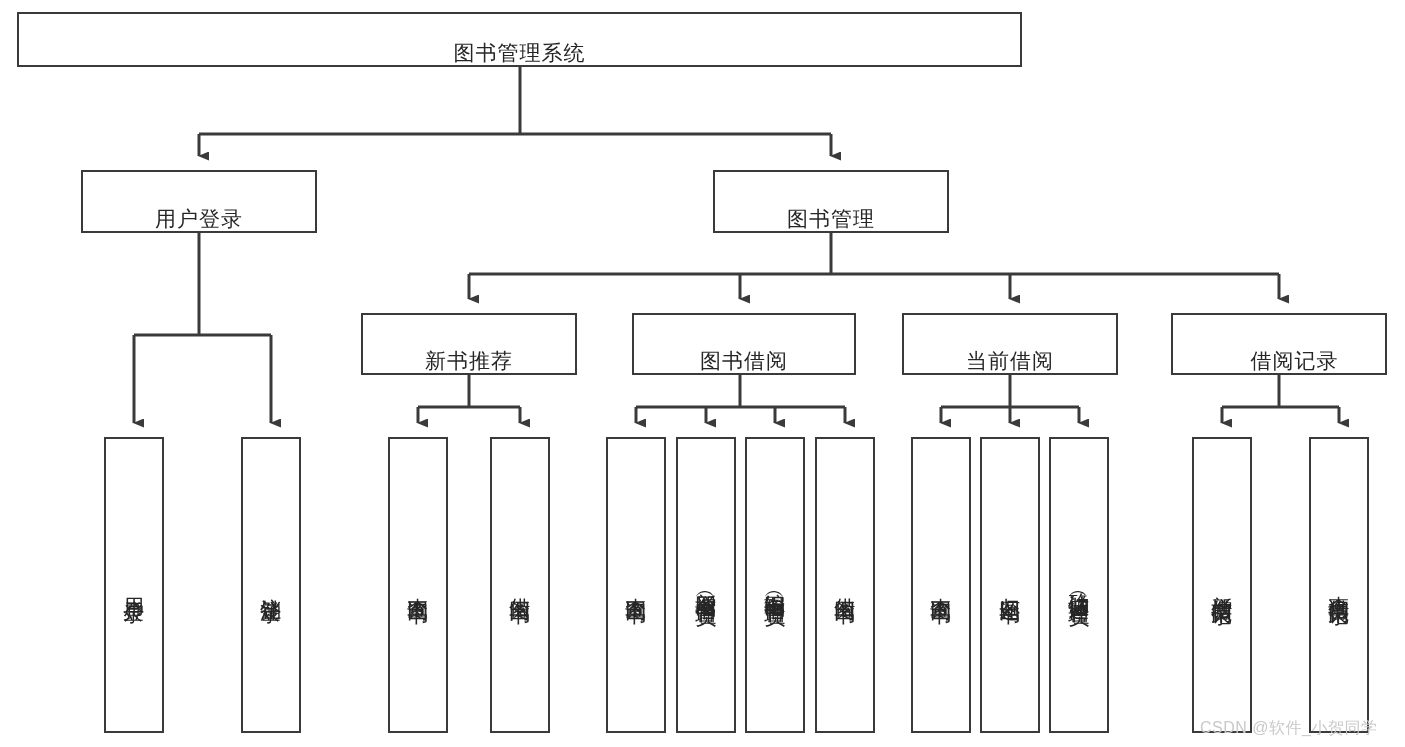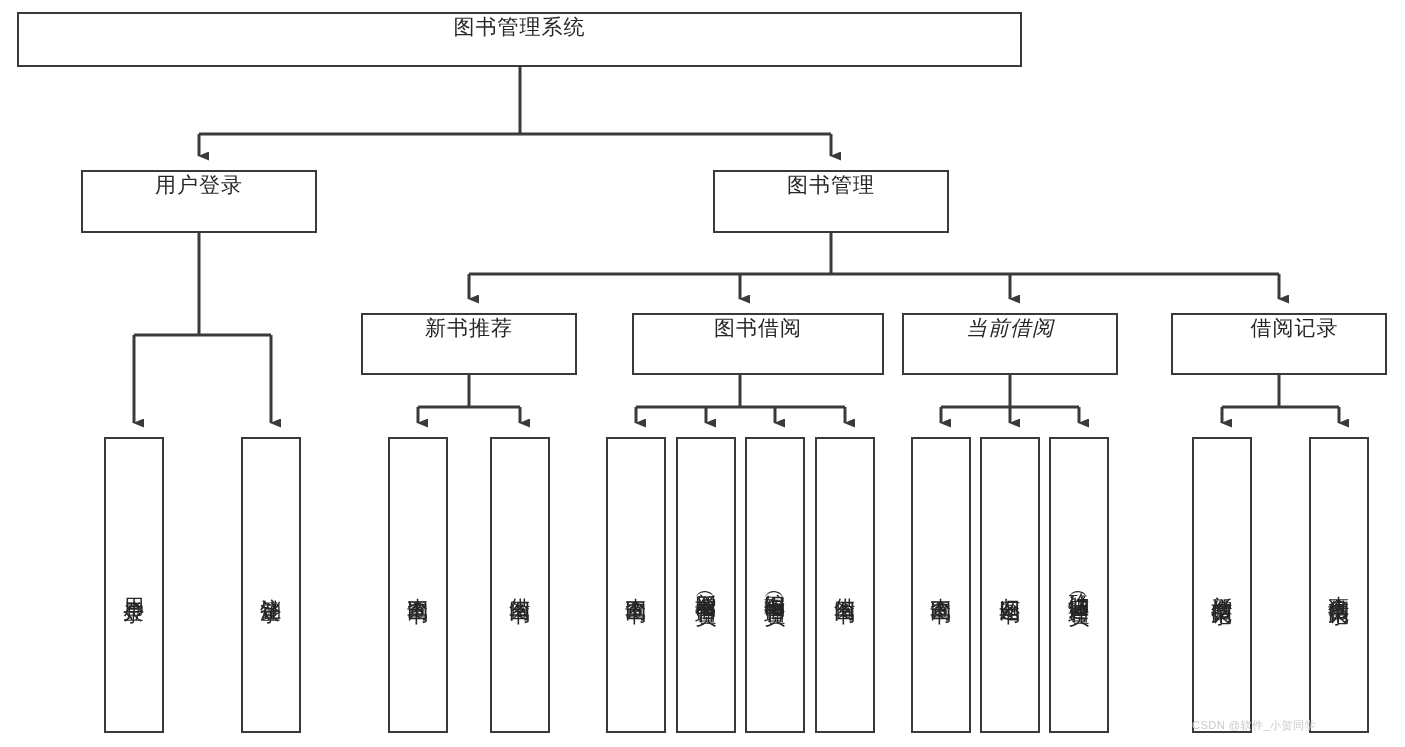--- a/index.html
+++ b/index.html
@@ -25,21 +25,21 @@
     top: 0;
     width: 1405px;
     height: 747px;
   }
   .node-box {
     position: absolute;
     box-sizing: border-box;
     background: #ffffff;
     border: 2px solid #3a3a3a;
     display: flex;
-    align-items: flex-start;
+    align-items: flex-end;
     justify-content: center;
     color: #262626;
   }
   .node-box.horizontal .node-label {
     writing-mode: horizontal-tb;
     font-size: 21px;
     line-height: 1.2;
     letter-spacing: 1px;
     white-space: nowrap;
   }
@@ -52,24 +52,25 @@
     text-orientation: upright;
     font-size: 21px;
     line-height: 1.5;
     letter-spacing: 2px;
     white-space: nowrap;
     text-align: center;
   }
   .watermark {
     position: absolute;
     color: #c9c9c9;
-    font-size: 11px;
+    font-size: 16px;
     letter-spacing: 0.5px;
     white-space: nowrap;
     user-select: none;
+    margin-left: 8px;
   }
 </style>
 </head>
 <body>
 
 <div id="diagram-root">
 
   <svg class="connector-layer" viewBox="0 0 1405 747" xmlns="http://www.w3.org/2000/svg">
     <defs>
       <marker id="arrowhead" markerWidth="9" markerHeight="11" refX="4.5" refY="10" orient="auto" markerUnits="userSpaceOnUse">
@@ -141,25 +142,25 @@
   </div>
 
   <div class="node-box horizontal" style="left:361px; top:313px; width:216px; height:62px;">
     <span class="node-label">新书推荐</span>
   </div>
 
   <div class="node-box horizontal" style="left:713px; top:170px; width:236px; height:63px;">
     <span class="node-label">图书管理</span>
   </div>
 
-  <div class="node-box horizontal" style="left:632px; top:313px; width:252px; height:62px;">
+  <div class="node-box horizontal" style="left:632px; top:313px; width:224px; height:62px;">
     <span class="node-label">图书借阅</span>
   </div>
 
-  <div class="node-box horizontal" style="left:902px; top:313px; width:216px; height:62px;font-style:italic;">
+  <div class="node-box horizontal" style="left:902px; top:313px; width:216px; height:62px;">
     <span class="node-label">当前借阅</span>
   </div>
 
   <div class="node-box horizontal" style="left:1171px; top:313px; width:216px; height:62px;padding-left:31px;">
     <span class="node-label">借阅记录</span>
   </div>
 
   <div class="node-box vertical" style="left:104px; top:437px; width:60px; height:296px;">
     <span class="node-label">用户登录</span>
   </div>

